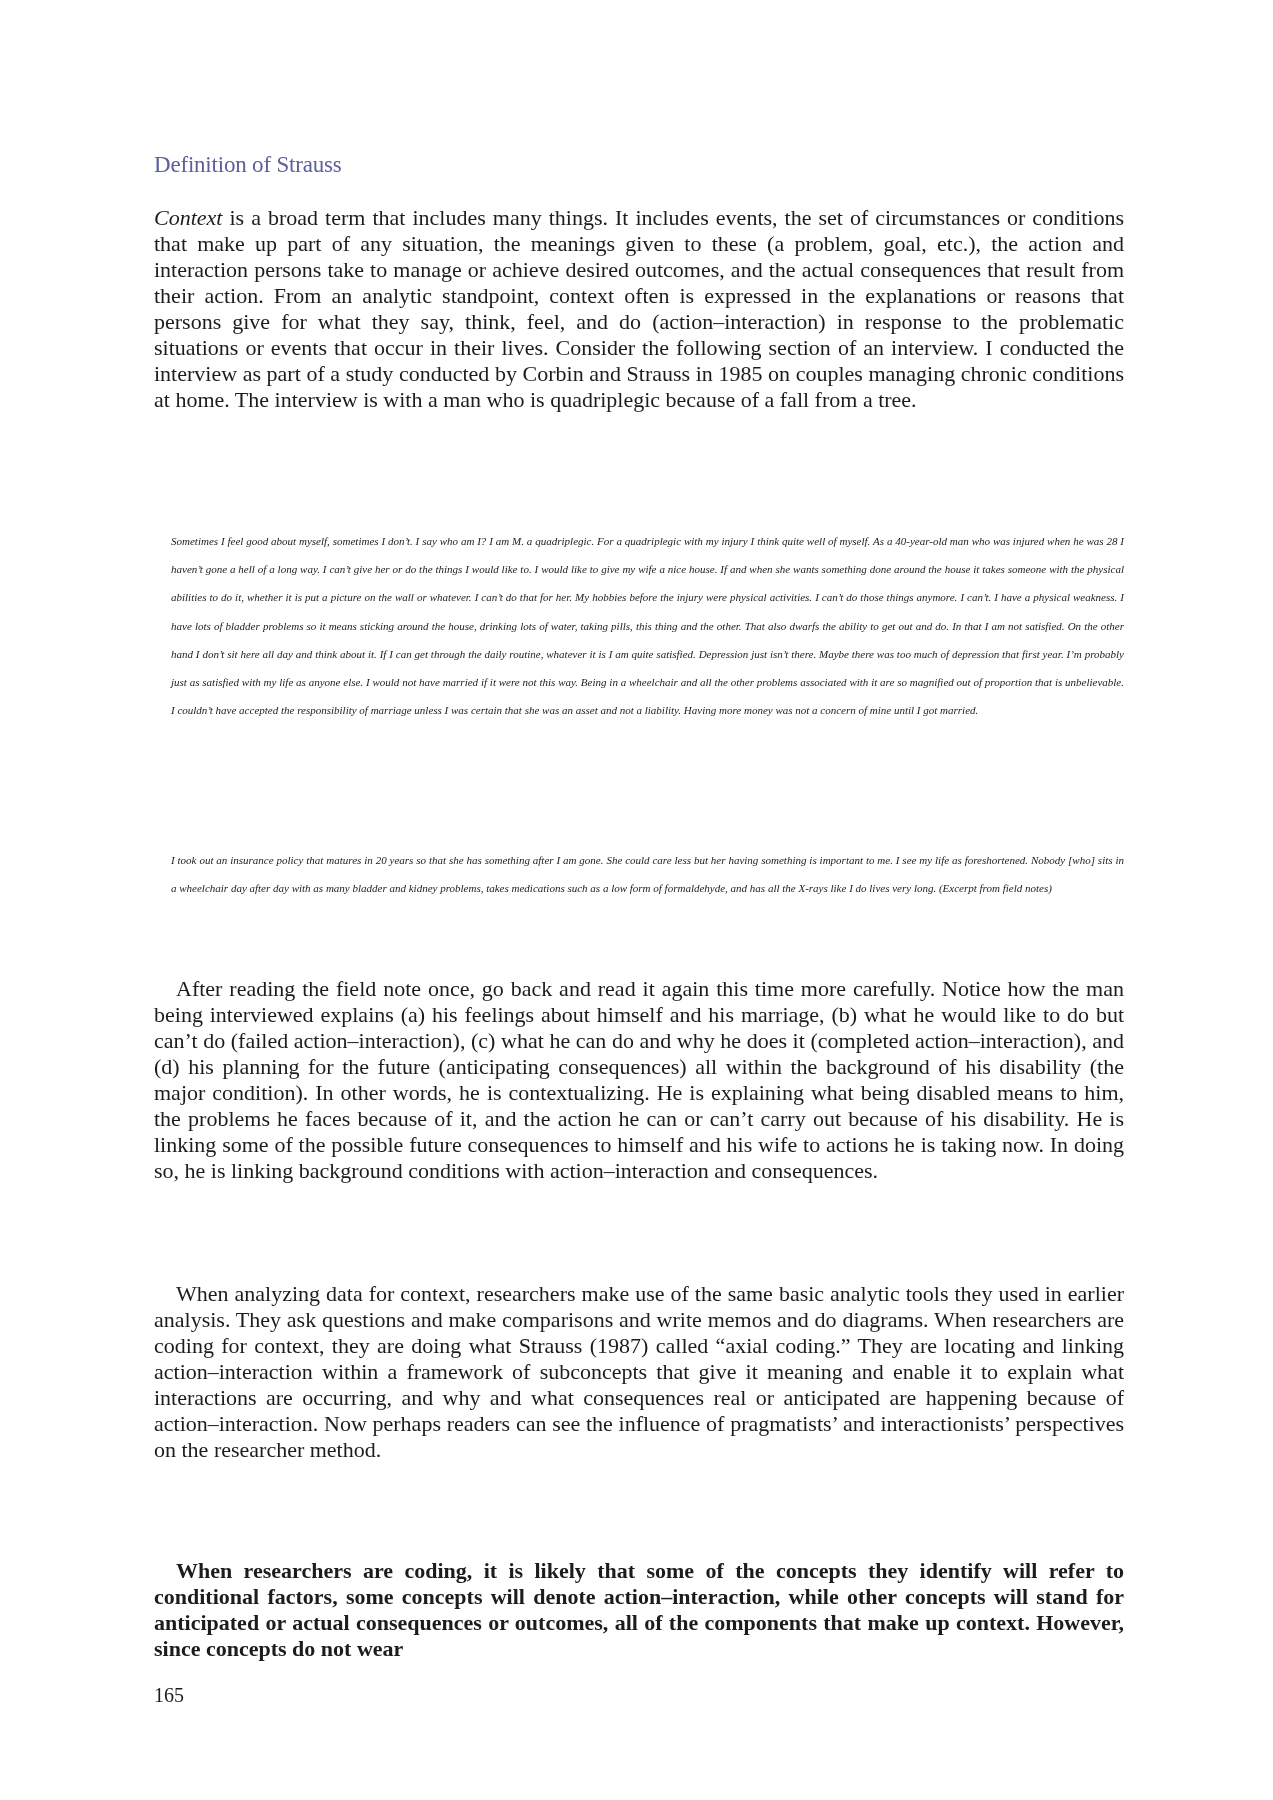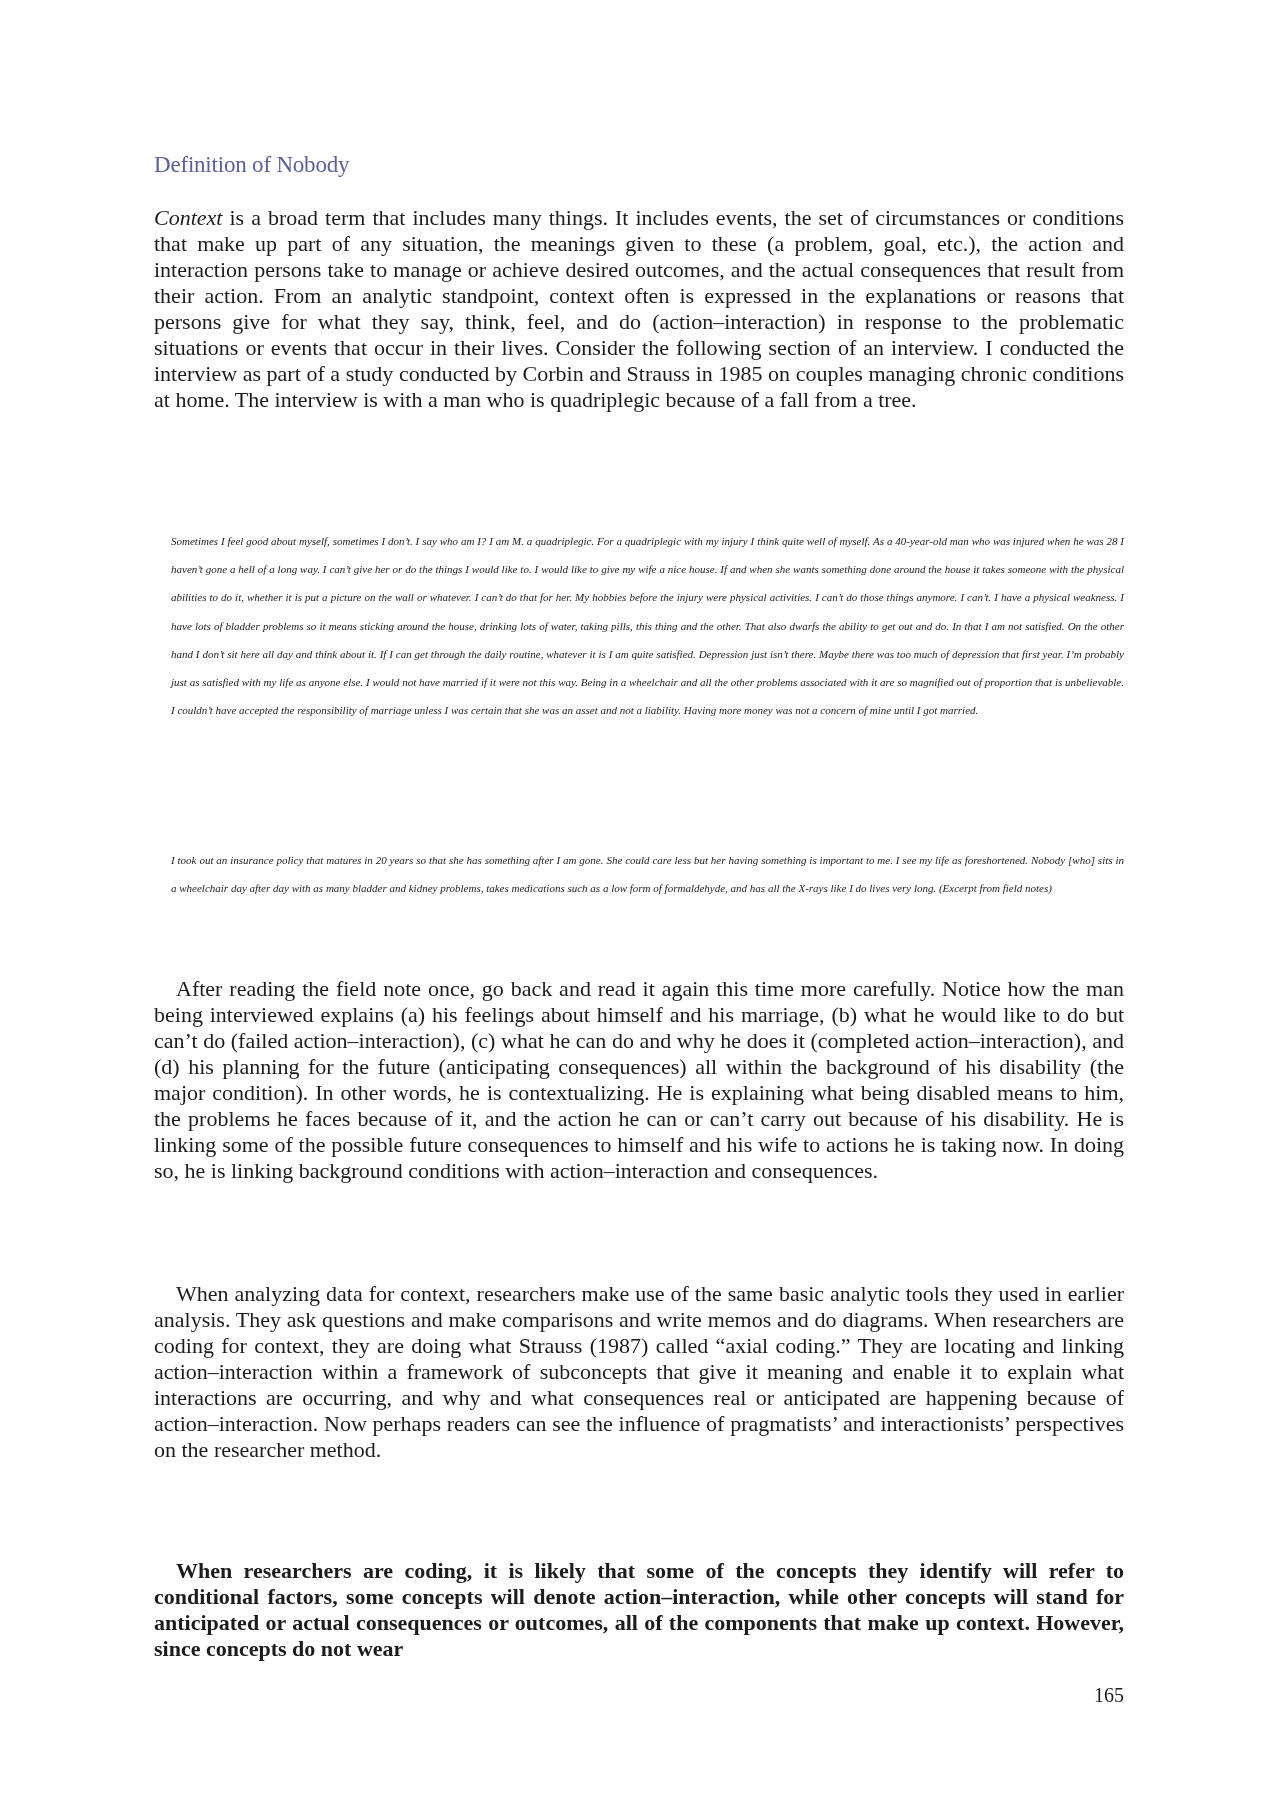--- a/index.html
+++ b/index.html
@@ -55,31 +55,31 @@
     .q2 { top: 826px; margin-top: 20px; }
     .p2 { position: absolute; top: 938px; left: 0; width: 970px; }
     .p3 { position: absolute; top: 1243px; left: 0; width: 970px; }
     .p4 { position: absolute; top: 1520px; left: 0; width: 970px; font-weight: bold; }
     .indent { text-indent: 22px; margin-top: 38px; }
     .page-number {
       position: absolute;
       top: 1684px;
       left: 0;
       width: 970px;
-      text-align: right;
+      text-align: left;
       font-size: 20px;
     }
     em { font-style: italic; }
   </style>
 </head>
 <body>
 
 <div class="page">
 
-  <h2 class="heading">Definition of Nobody</h2>
+  <h2 class="heading">Definition of Strauss</h2>
 
   <p class="body-text p1"><em>Context</em><span> is a broad term that includes many things. It includes events, the set of circumstances or conditions that make up part of any situation, the meanings given to these (a problem, goal, etc.), the action and interaction persons take to manage or achieve desired outcomes, and the actual consequences that result from their action. From an analytic standpoint, context often is expressed in the explanations or reasons that persons give for what they say, think, feel, and do (action–interaction) in response to the problematic situations or events that occur in their lives. Consider the following section of an interview. I conducted the interview as part of a study conducted by Corbin and Strauss in 1985 on couples managing chronic conditions at home. The interview is with a man who is quadriplegic because of a fall from a tree.</span></p>
 
   <div class="quote-block q1">
     <p class="quote">Sometimes I feel good about myself, sometimes I don’t. I say who am I? I am M. a quadriplegic. For a quadriplegic with my injury I think quite well of myself. As a 40-year-old man who was injured when he was 28 I haven’t gone a hell of a long way. I can’t give her or do the things I would like to. I would like to give my wife a nice house. If and when she wants something done around the house it takes someone with the physical abilities to do it, whether it is put a picture on the wall or whatever. I can’t do that for her. My hobbies before the injury were physical activities. I can’t do those things anymore. I can’t. I have a physical weakness. I have lots of bladder problems so it means sticking around the house, drinking lots of water, taking pills, this thing and the other. That also dwarfs the ability to get out and do. In that I am not satisfied. On the other hand I don’t sit here all day and think about it. If I can get through the daily routine, whatever it is I am quite satisfied. Depression just isn’t there. Maybe there was too much of depression that first year. I’m probably just as satisfied with my life as anyone else. I would not have married if it were not this way. Being in a wheelchair and all the other problems associated with it are so magnified out of proportion that is unbelievable. I couldn’t have accepted the responsibility of marriage unless I was certain that she was an asset and not a liability. Having more money was not a concern of mine until I got married.</p>
   </div>
 
   <div class="quote-block q2">
     <p class="quote">I took out an insurance policy that matures in 20 years so that she has something after I am gone. She could care less but her having something is important to me. I see my life as foreshortened. Nobody [who] sits in a wheelchair day after day with as many bladder and kidney problems, takes medications such as a low form of formaldehyde, and has all the X-rays like I do lives very long. (Excerpt from field notes)</p>
   </div>

